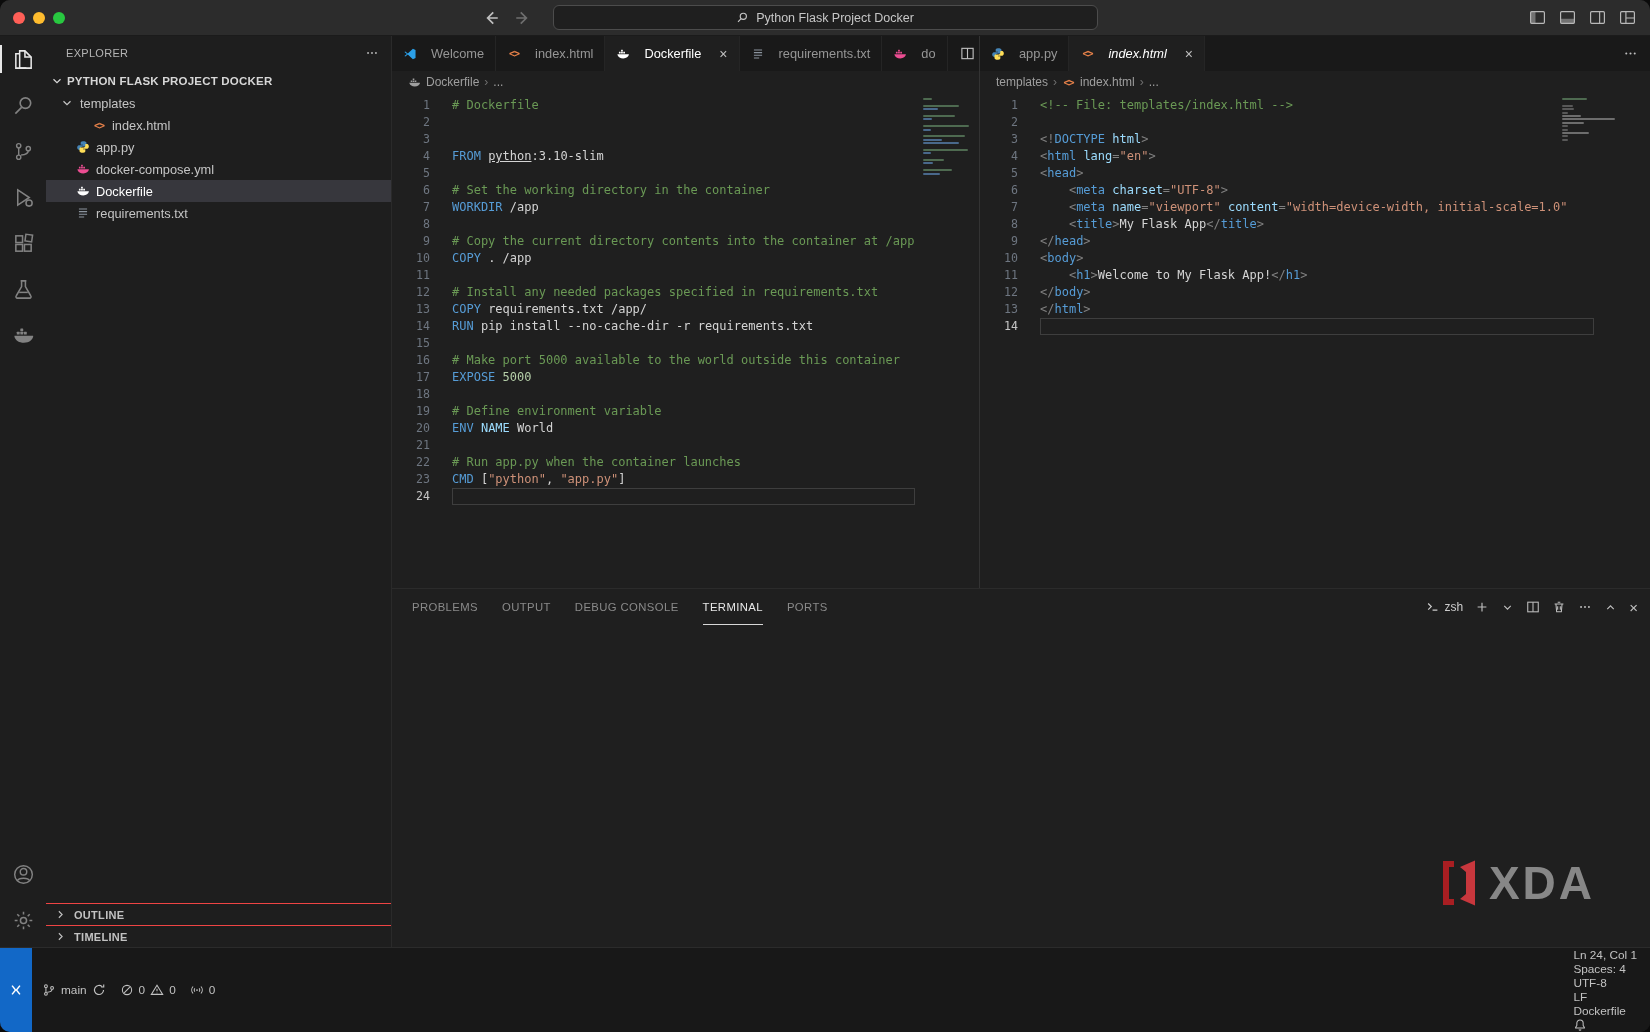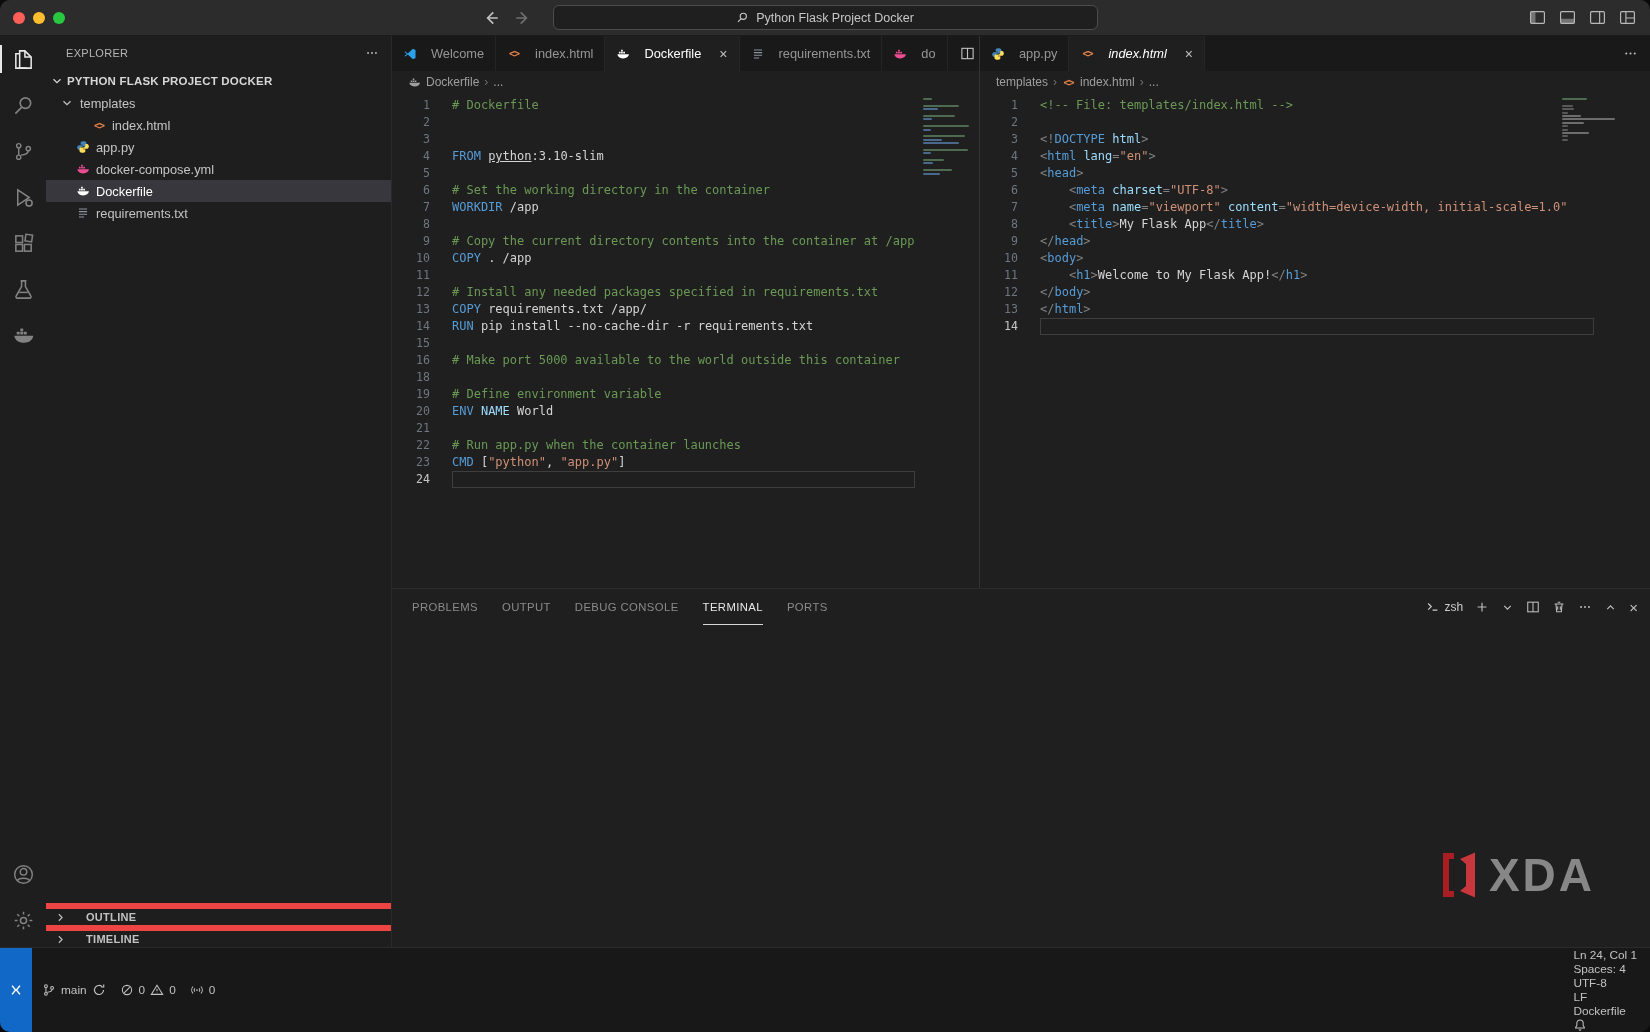--- a/index.html
+++ b/index.html
@@ -32,21 +32,21 @@
   
   .sidebar{flex:0 0 346px;background:#1e1e1e;border-right:1px solid #2a2a2a;display:flex;flex-direction:column;min-height:0;}
   .sb-header{flex:0 0 34px;display:flex;align-items:center;padding:0 12px 0 20px;font-size:11px;color:#b5b5b5;letter-spacing:.3px;}
   .sb-header .more{margin-left:auto;color:#b5b5b5;}
   .root-row{height:22px;display:flex;align-items:center;gap:3px;padding-left:4px;font-size:11.5px;font-weight:700;color:#d7d7d7;letter-spacing:.2px;cursor:pointer;}
   .tree-row{display:flex;align-items:center;gap:6px;height:22px;font-size:12.8px;color:#c5c5c5;padding-left:30px;cursor:pointer;white-space:nowrap;}
   .tree-row.folder{padding-left:14px;}
   .tree-row.lvl2{padding-left:46px;}
   .tree-row.selected{background:#37373d;color:#ffffff;}
   .sb-spacer{flex:1;}
-  .sb-section{flex:0 0 22px;border-top:6px solid #ef4444;display:flex;align-items:center;gap:19px;padding-left:8px;font-size:11px;font-weight:700;color:#c2c2c2;letter-spacing:.3px;cursor:pointer;}
+  .sb-section{flex:0 0 22px;border-top:1px solid #ef4444;display:flex;align-items:center;gap:7px;padding-left:8px;font-size:11px;font-weight:700;color:#c2c2c2;letter-spacing:.3px;cursor:pointer;}
   
   .center{flex:1;display:flex;flex-direction:column;min-width:0;}
   .editors{flex:0 0 552px;display:flex;min-width:0;}
   .group{display:flex;flex-direction:column;min-width:0;position:relative;background:#1f1f1f;}
   .group.left{flex:0 0 588px;border-right:1px solid #333333;}
   .group.right{flex:1;}
   .tabbar{flex:0 0 35px;background:#191919;display:flex;align-items:stretch;overflow:hidden;}
   .tab{display:flex;align-items:center;gap:14px;padding:0 11px;font-size:12.8px;color:#969696;border-right:1px solid #252525;cursor:pointer;white-space:nowrap;}
   .tab.active{background:#1f1f1f;color:#ffffff;}
   .tab.italic .tab-label{font-style:italic;}
@@ -77,21 +77,21 @@
   .panel-tabs{display:flex;align-items:stretch;gap:24px;padding-left:20px;height:36px;}
   .panel-tab{display:flex;align-items:center;font-size:11.3px;letter-spacing:.4px;color:#8a8a8a;border-bottom:1px solid transparent;cursor:pointer;}
   .panel-tab.active{color:#e7e7e7;border-bottom-color:#d7d7d7;}
   .panel-toolbar{position:absolute;right:12px;top:0;height:36px;display:flex;align-items:center;gap:12px;color:#c0c0c0;}
   .shell-chip{display:inline-flex;align-items:center;gap:5px;font-size:12px;color:#cccccc;cursor:pointer;}
   .close-x{font-size:15px;line-height:1;cursor:pointer;}
   .terminal{flex:1;position:relative;font-family:"DejaVu Sans Mono","Liberation Mono",monospace;font-size:11.8px;color:#cccccc;}
   .term-line{display:flex;align-items:center;height:20px;margin-top:4px;}
   .cmd-dot{width:8px;height:8px;border:1px solid #5a5a5a;border-radius:50%;margin:0 8px 0 8px;flex:none;}
   .t-cursor{display:inline-block;width:7px;height:14px;background:#cccccc;margin-left:7px;}
-  .watermark{position:absolute;right:55px;bottom:45px;display:flex;align-items:center;gap:10px;}
+  .watermark{position:absolute;right:55px;bottom:37px;display:flex;align-items:center;gap:10px;}
   .wm-logo{width:40px;height:46px;display:inline-flex;}
   .wm-text{font-family:"Liberation Sans",sans-serif;font-size:46px;font-weight:800;letter-spacing:3px;color:#9a9a9a;opacity:.85;}
   
   .statusbar{flex:0 0 24px;background:#181818;border-top:1px solid #2b2b2b;display:flex;align-items:stretch;font-size:11.8px;color:#c2c2c2;}
   .sb-item{display:flex;align-items:center;gap:5px;padding:0 7px;cursor:pointer;white-space:nowrap;}
   .sb-item.remote{background:#1268c7;color:#ffffff;padding:0 9px;margin-right:3px;}
   .sb-right{margin-left:auto;display:flex;align-items:stretch;padding-right:6px;flex-direction:column;}
 </style>
 </head>
 <body>
@@ -431,20 +431,21 @@
                 <div class="code-line"><span class="ln-num">7</span><span class="ln-text"><span class="tk-k">WORKDIR</span><span class="tk-t"> /app</span></span></div>
                 <div class="code-line"><span class="ln-num">8</span><span class="ln-text"></span></div>
                 <div class="code-line"><span class="ln-num">9</span><span class="ln-text"><span class="tk-c"># Copy the current directory contents into the container at /app</span></span></div>
                 <div class="code-line"><span class="ln-num">10</span><span class="ln-text"><span class="tk-k">COPY</span><span class="tk-t"> . /app</span></span></div>
                 <div class="code-line"><span class="ln-num">11</span><span class="ln-text"></span></div>
                 <div class="code-line"><span class="ln-num">12</span><span class="ln-text"><span class="tk-c"># Install any needed packages specified in requirements.txt</span></span></div>
                 <div class="code-line"><span class="ln-num">13</span><span class="ln-text"><span class="tk-k">COPY</span><span class="tk-t"> requirements.txt /app/</span></span></div>
                 <div class="code-line"><span class="ln-num">14</span><span class="ln-text"><span class="tk-k">RUN</span><span class="tk-t"> pip install --no-cache-dir -r requirements.txt</span></span></div>
                 <div class="code-line"><span class="ln-num">15</span><span class="ln-text"></span></div>
                 <div class="code-line"><span class="ln-num">16</span><span class="ln-text"><span class="tk-c"># Make port 5000 available to the world outside this container</span></span></div>
+                <div class="code-line"><span class="ln-num">17</span><span class="ln-text"><span class="tk-k">EXPOSE</span><span class="tk-t"> </span><span class="tk-n">5000</span></span></div>
                 <div class="code-line"><span class="ln-num">18</span><span class="ln-text"></span></div>
                 <div class="code-line"><span class="ln-num">19</span><span class="ln-text"><span class="tk-c"># Define environment variable</span></span></div>
                 <div class="code-line"><span class="ln-num">20</span><span class="ln-text"><span class="tk-k">ENV</span><span class="tk-t"> </span><span class="tk-a">NAME</span><span class="tk-t"> World</span></span></div>
                 <div class="code-line"><span class="ln-num">21</span><span class="ln-text"></span></div>
                 <div class="code-line"><span class="ln-num">22</span><span class="ln-text"><span class="tk-c"># Run app.py when the container launches</span></span></div>
                 <div class="code-line"><span class="ln-num">23</span><span class="ln-text"><span class="tk-k">CMD</span><span class="tk-t"> [</span><span class="tk-s">"python"</span><span class="tk-t">, </span><span class="tk-s">"app.py"</span><span class="tk-t">]</span></span></div>
                 <div class="code-line"><span class="ln-num active">24</span><span class="ln-text current"></span></div>
               </div>
             <div class="minimap">
                 <div class="mm-line" style="width: 8.64px; background: rgb(78, 106, 80);"></div>

